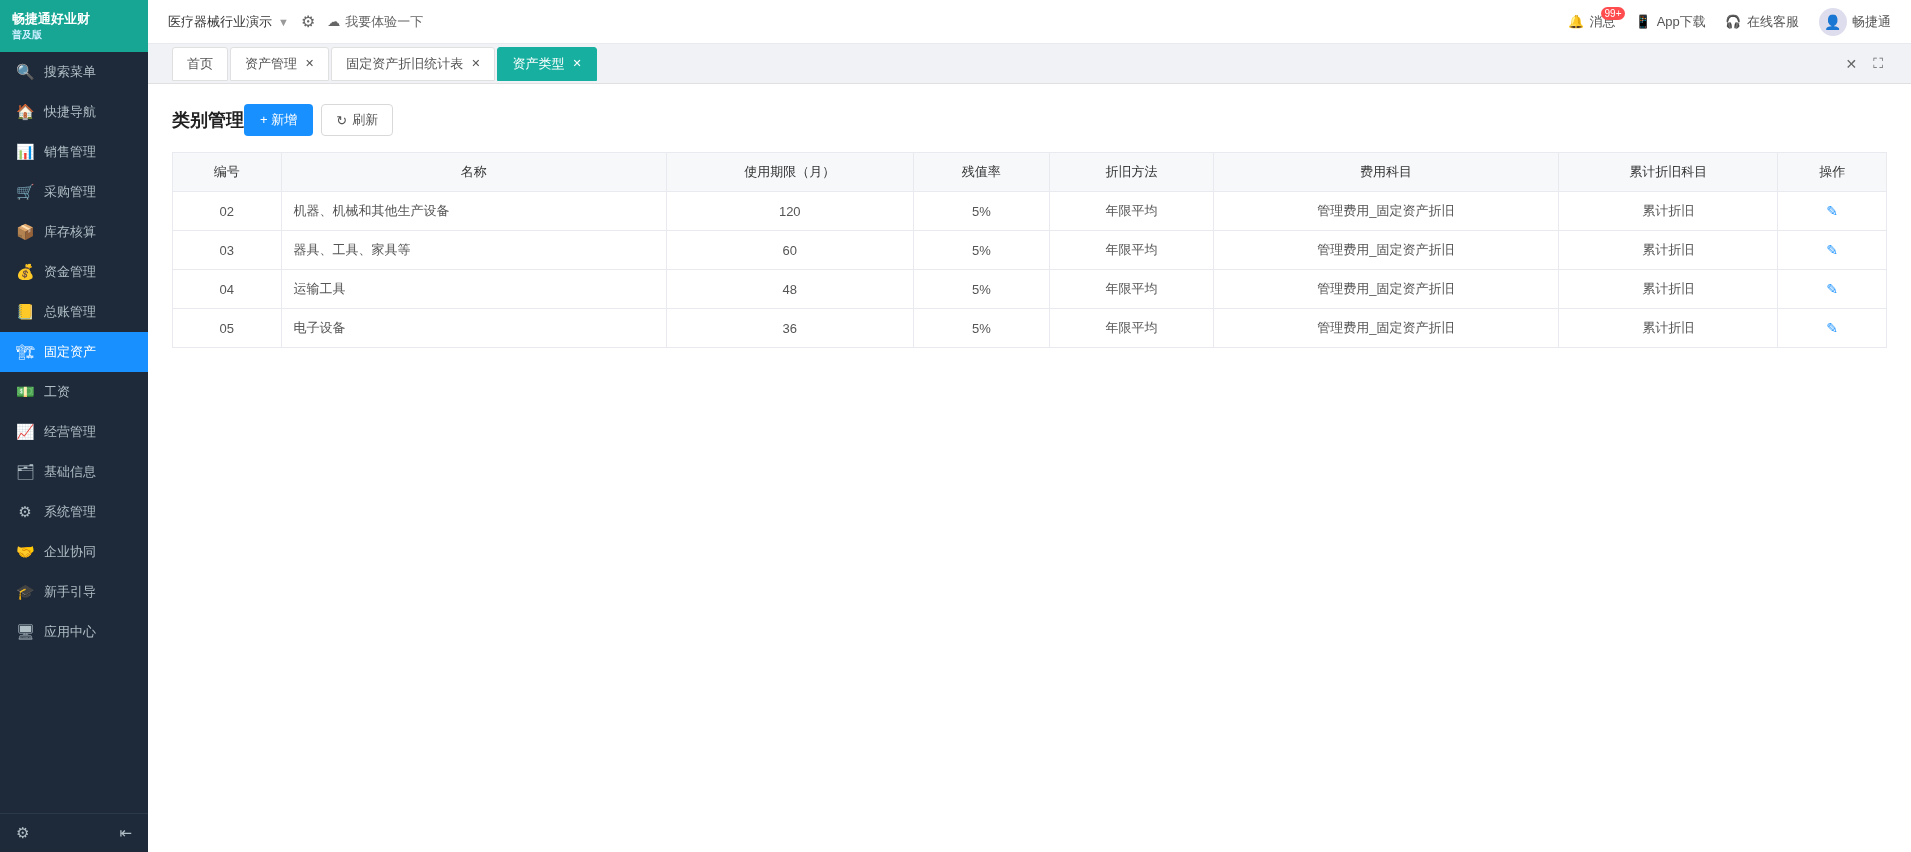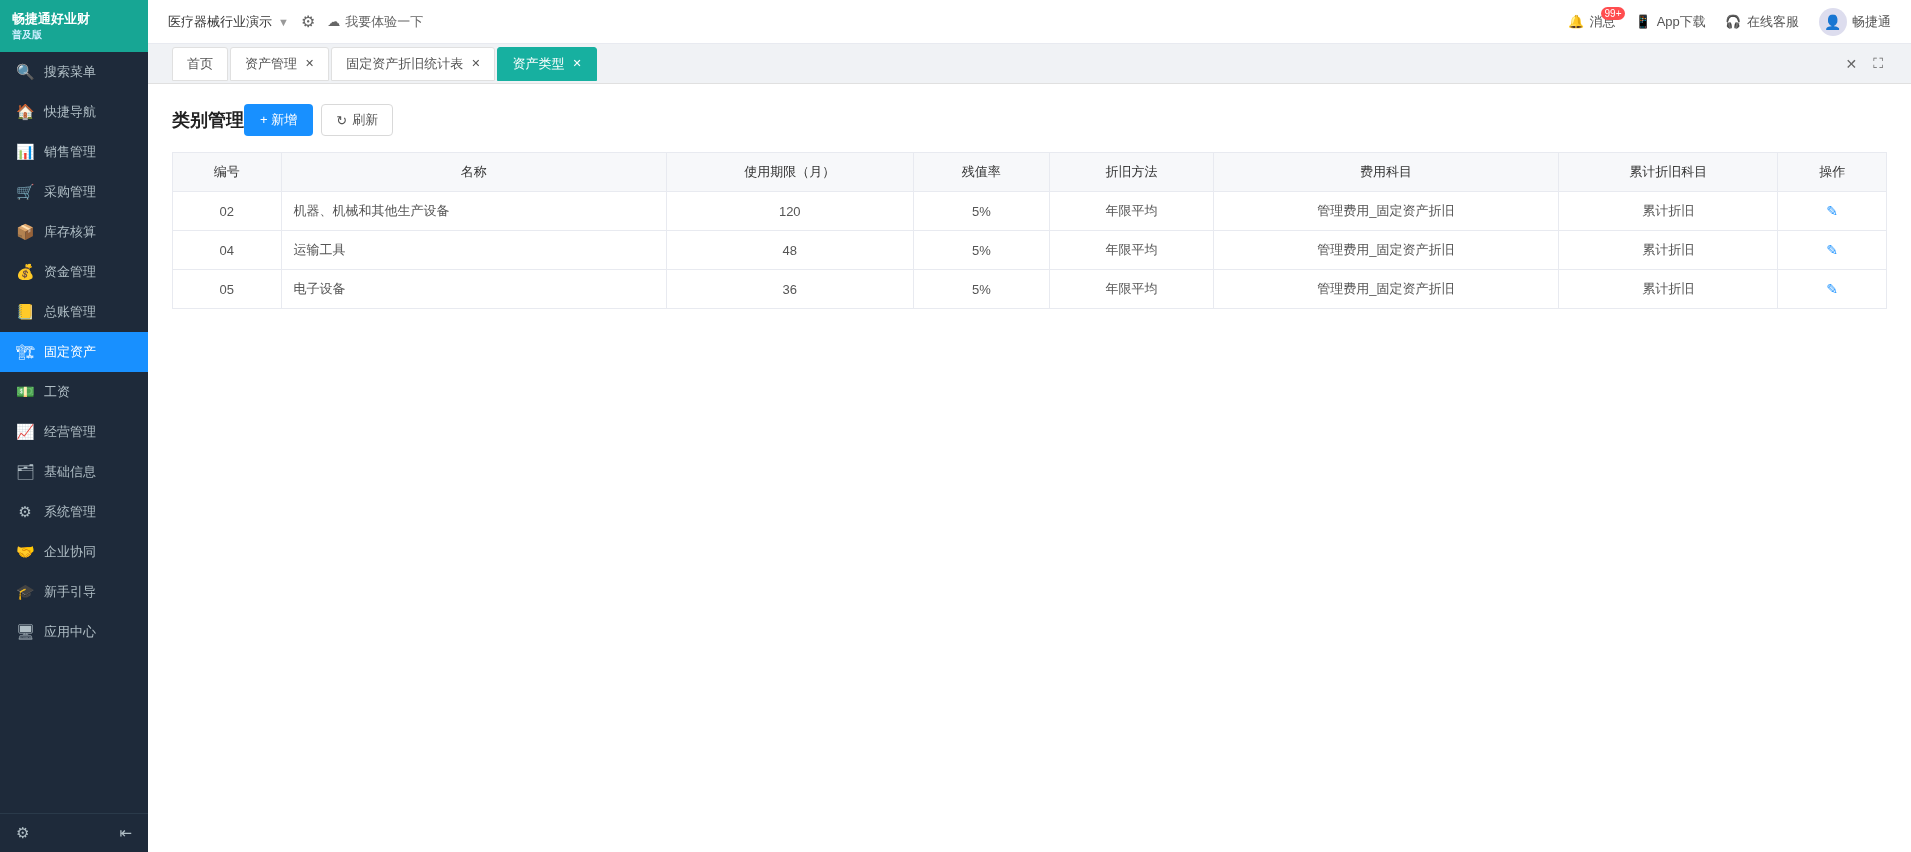--- a/index.html
+++ b/index.html
@@ -427,20 +427,30 @@
             <th>累计折旧科目</th>
             <th>操作</th>
           </tr>
       </thead>
       <tbody>
 
           <tr>
     <td class="link-blue">02</td>
     <td class="name-cell">机器、机械和其他生产设备</td>
     <td>120</td>
+    <td>5%</td>
+    <td>年限平均</td>
+    <td class="link-teal">管理费用_固定资产折旧</td>
+    <td class="link-teal">累计折旧</td>
+    <td><span class="edit-icon">✎</span></td>
+  </tr>
+          <tr>
+    <td class="link-blue">03</td>
+    <td class="name-cell">器具、工具、家具等</td>
+    <td>60</td>
     <td>5%</td>
     <td>年限平均</td>
     <td class="link-teal">管理费用_固定资产折旧</td>
     <td class="link-teal">累计折旧</td>
     <td><span class="edit-icon">✎</span></td>
   </tr>
           <tr>
     <td class="link-blue">04</td>
     <td class="name-cell">运输工具</td>
     <td>48</td>

